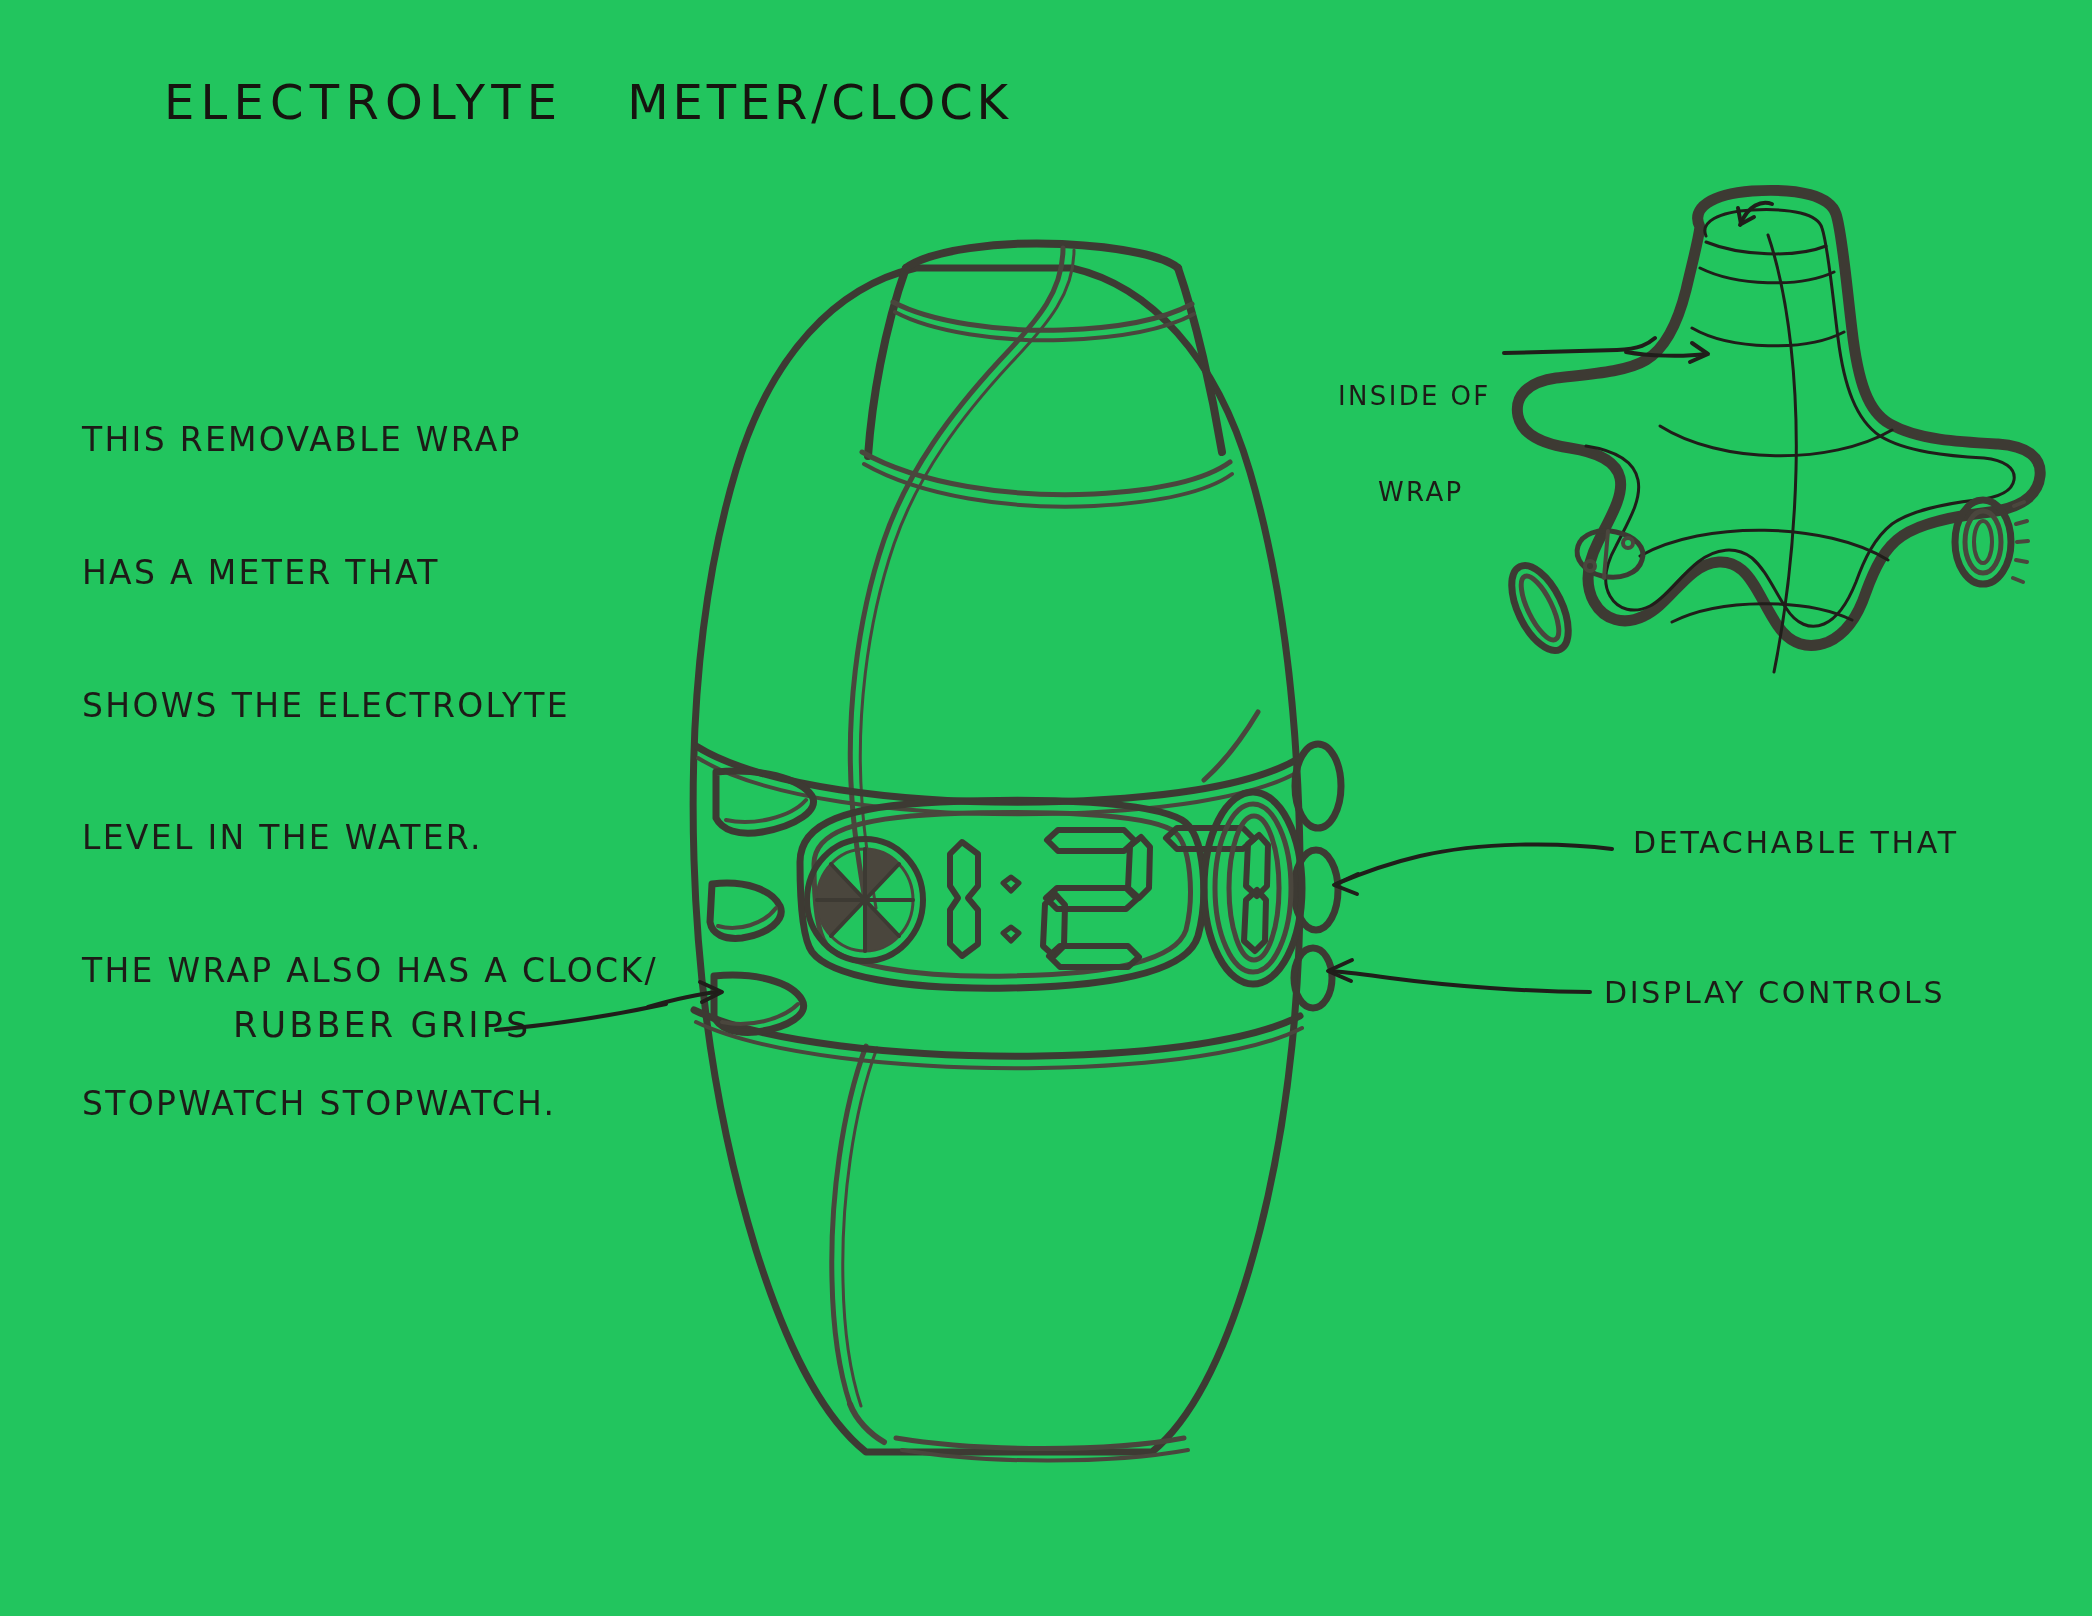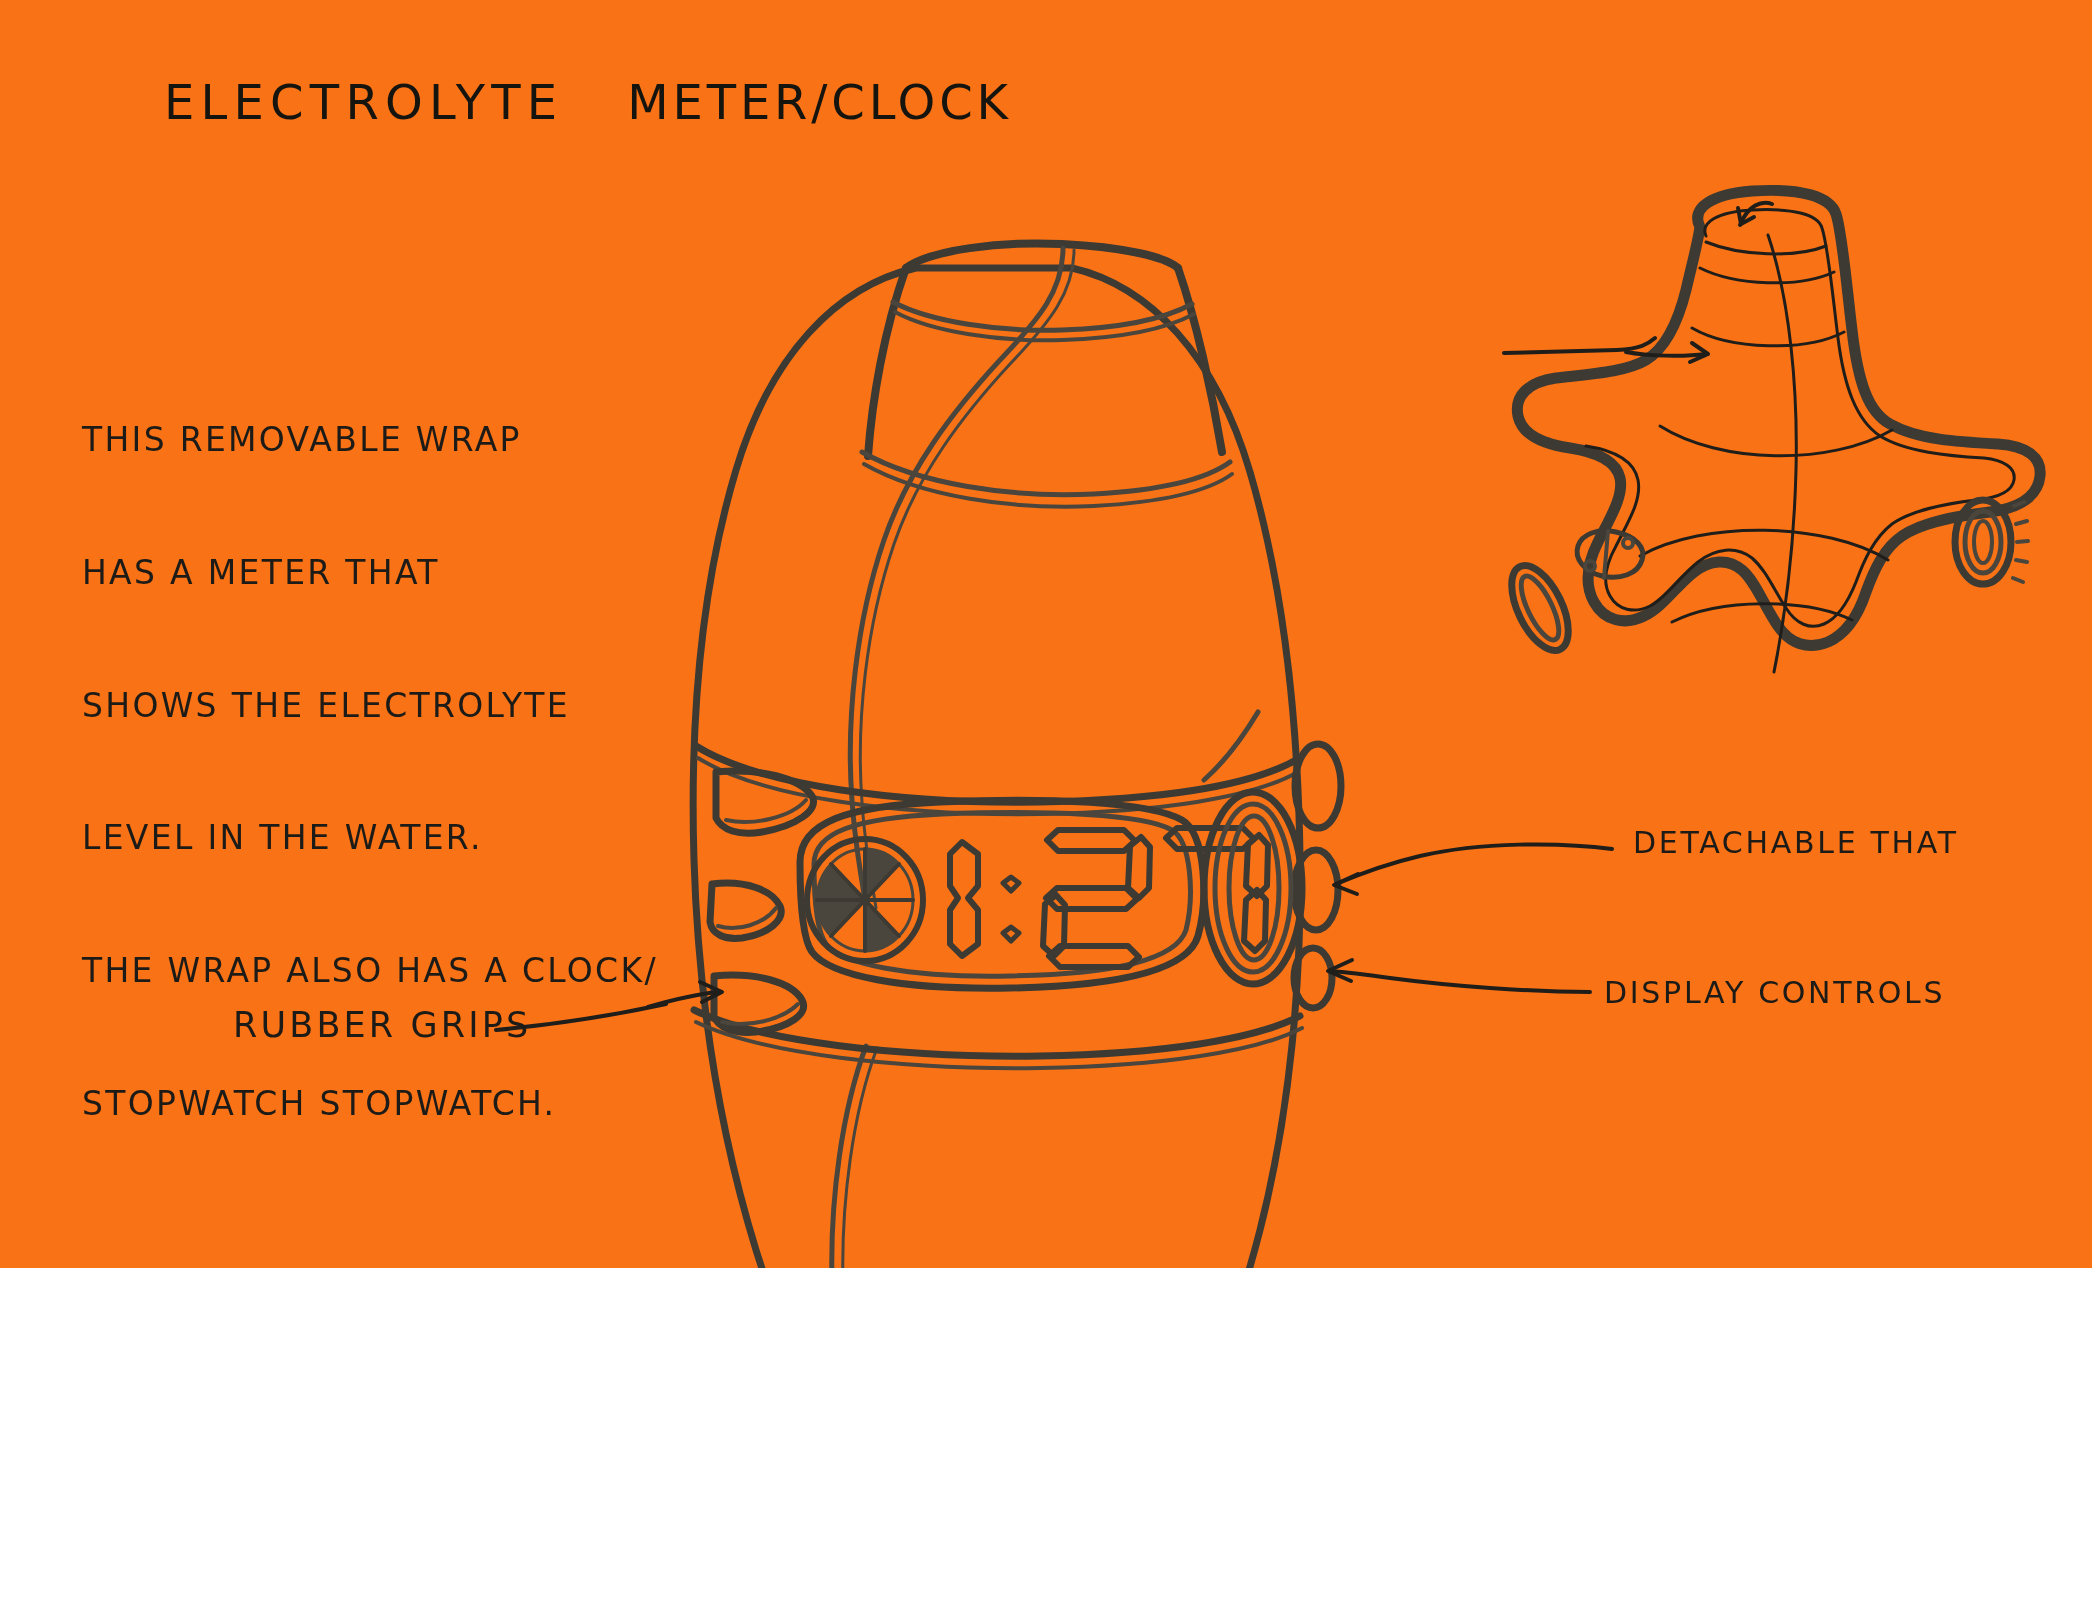--- a/index.html
+++ b/index.html
@@ -6,22 +6,22 @@
     margin: 0;
     padding: 0;
     background: #ffffff;
   }
   body {
     font-family: "DejaVu Sans", sans-serif;
   }
   #sheet {
     position: relative;
     width: 2092px;
-    height: 1268px;
-    background: #f97316;
+    height: 1616px;
+    background: #22c55e;
     overflow: hidden;
   }
   #sketch-svg {
     position: absolute;
     left: 0;
     top: 0;
     width: 2092px;
     height: 1616px;
   }
   .hand {
@@ -355,20 +355,24 @@
 
   <div id="note" class="hand">
     <div>THIS REMOVABLE WRAP</div>
     <div>HAS A METER THAT</div>
     <div>SHOWS THE ELECTROLYTE</div>
     <div>LEVEL IN THE WATER.</div>
     <div>THE WRAP ALSO HAS A CLOCK/</div>
     <div>STOPWATCH STOPWATCH.</div>
   </div>
 
+  <div id="lbl-inside" class="hand lbl">
+    <div>INSIDE OF</div>
+    <div class="l2">WRAP</div>
+  </div>
 
   <div id="lbl-detach" class="hand lbl">DETACHABLE THAT</div>
 
   <div id="lbl-display" class="hand lbl">DISPLAY CONTROLS</div>
 
   <div id="lbl-grips" class="hand lbl">RUBBER GRIPS</div>
 
 </div>
 
 </body></html>

